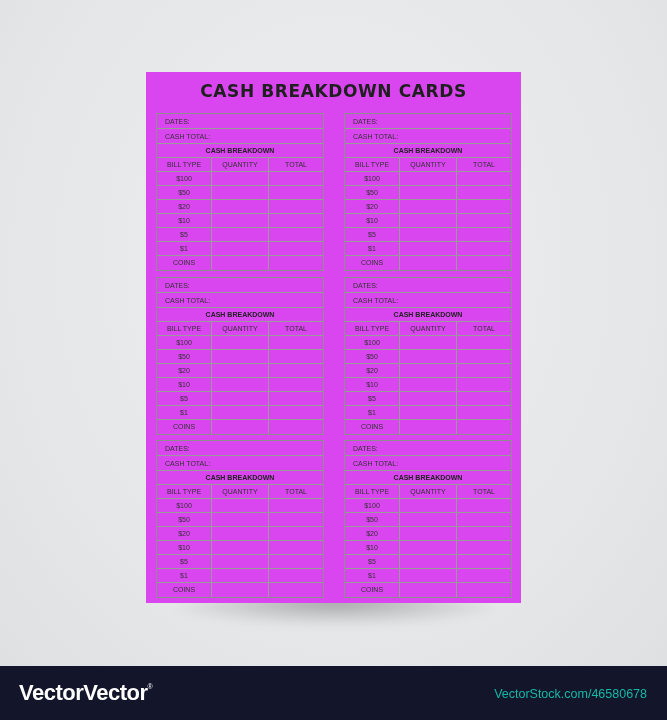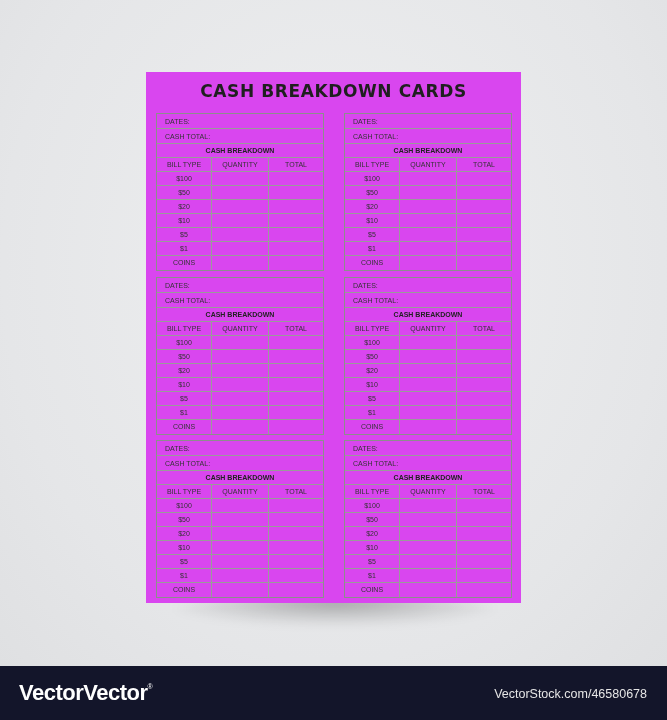--- a/index.html
+++ b/index.html
@@ -54,21 +54,21 @@
     background: #13152a; color: #ffffff;
   }
   .logo {
     position: absolute; left: 19px; top: 14px; font-size: 22px;
     letter-spacing: -0.5px; color: #fff;
   }
   .logo .light { font-weight: bold; }
   .logo .bold { font-weight: bold; }
   .logo sup { font-size: 7px; vertical-align: top; position: relative; top: 3px; }
   .url {
-    position: absolute; right: 20px; top: 21px; font-size: 12.5px; color: #e5e5e5;
+    position: absolute; right: 20px; top: 21px; font-size: 12.5px; color: #14b8a6;
   }
 </style>
 </head>
 <body>
 
 <div class="bg-grad"></div>
 <div class="shadow"></div>
 
 <div class="page">
   <div class="title">CASH BREAKDOWN CARDS</div>

